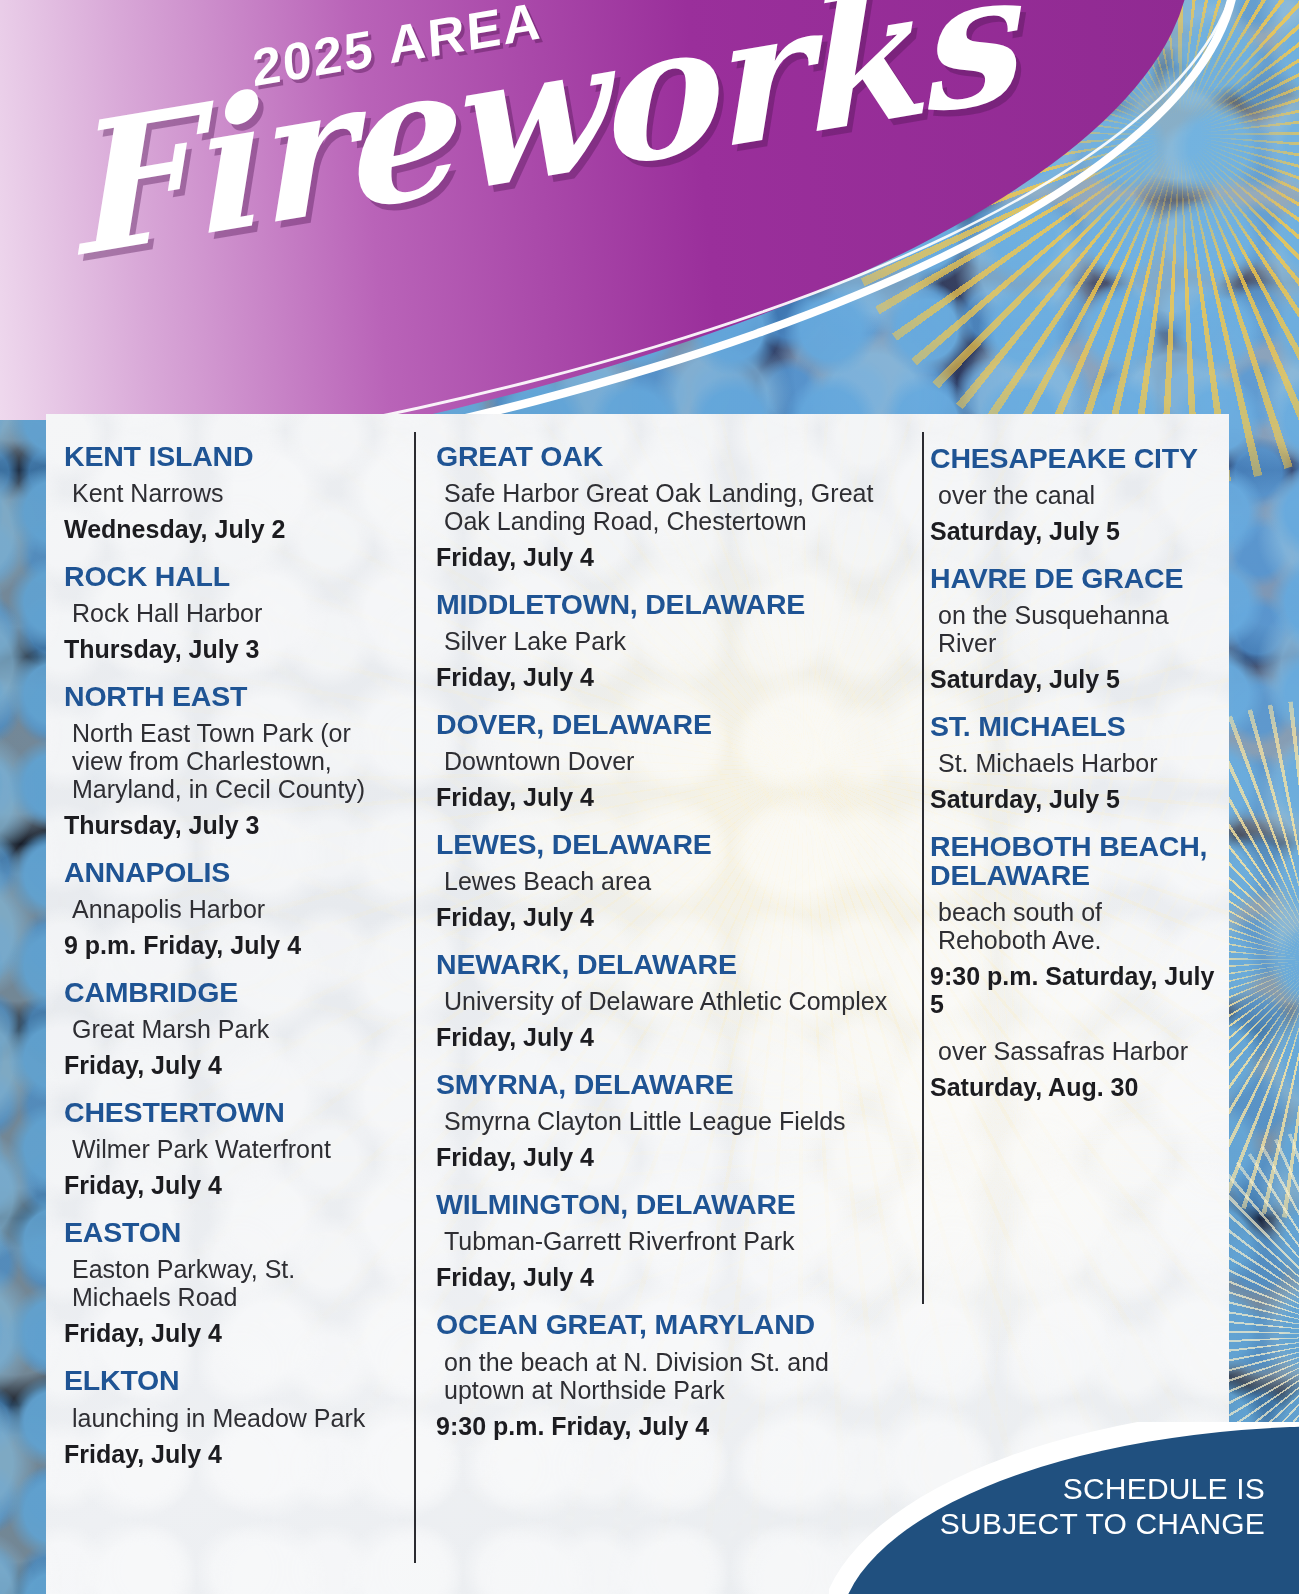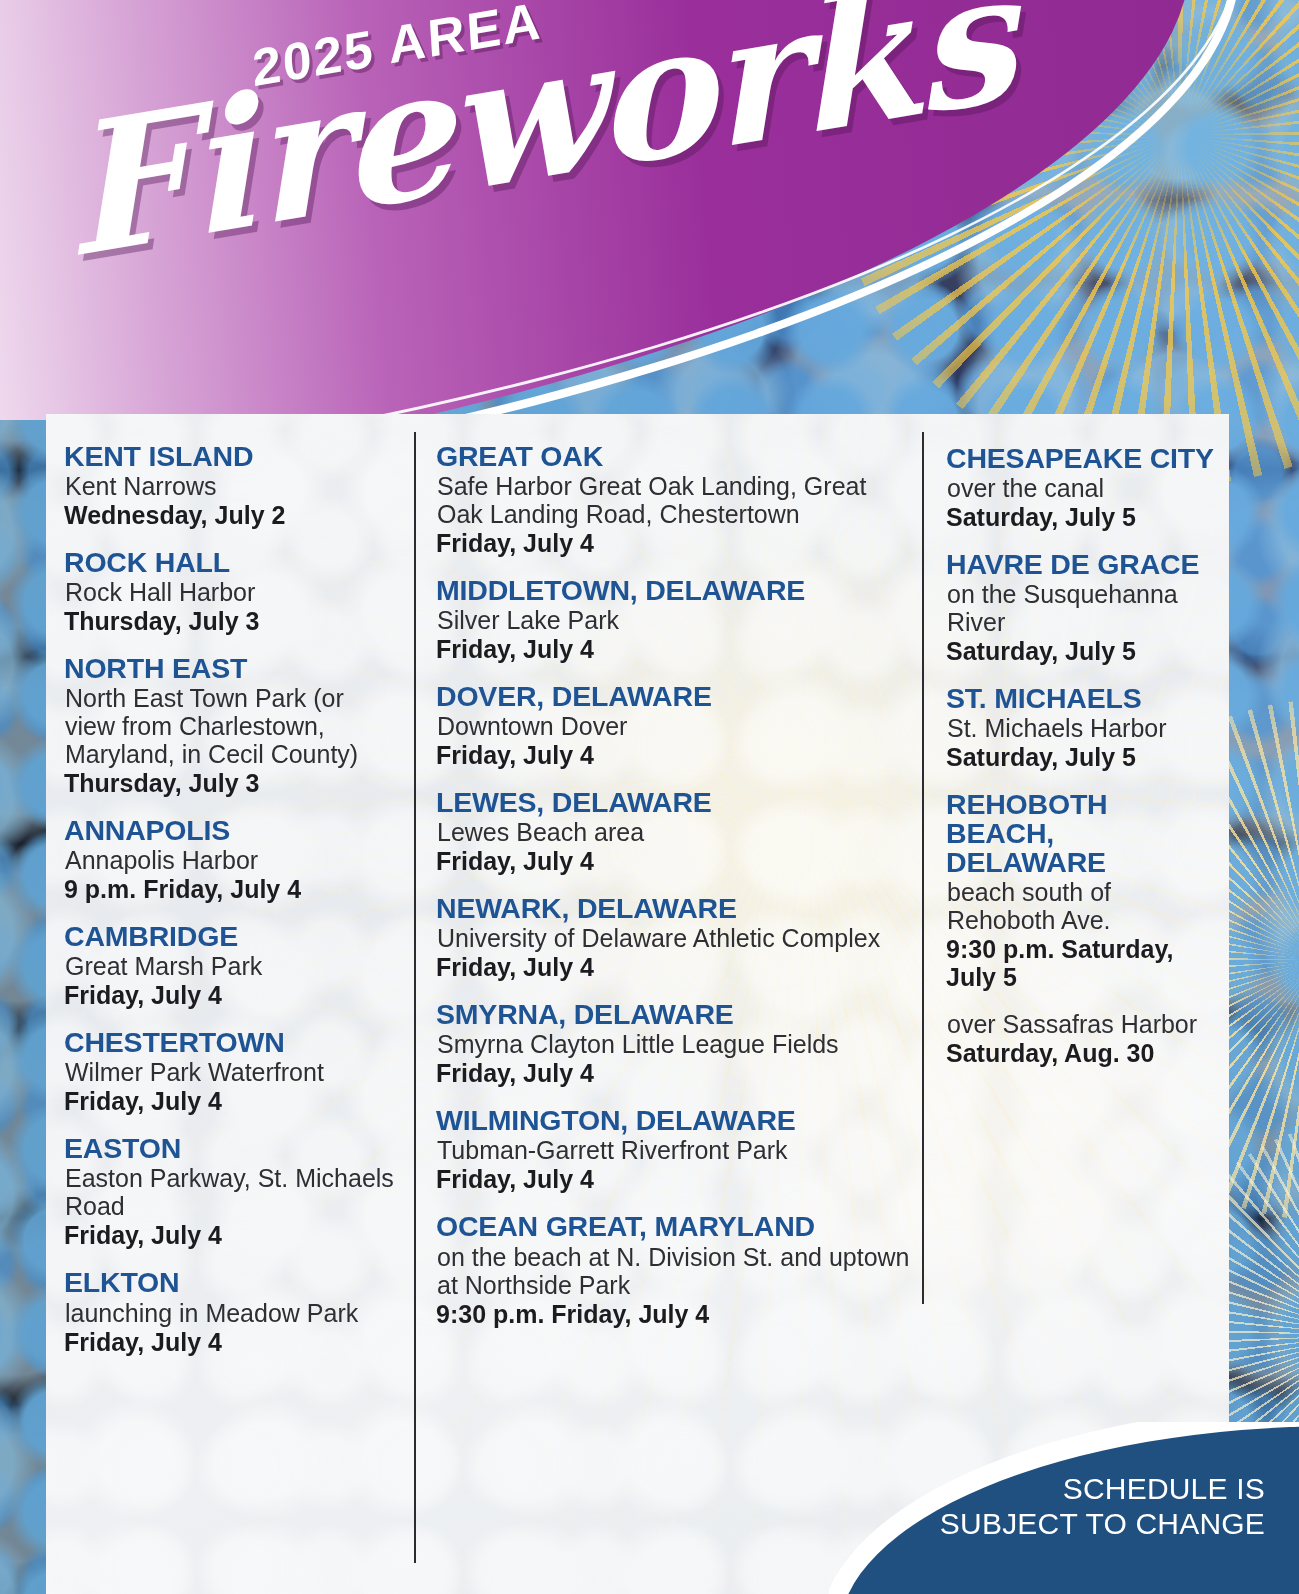--- a/index.html
+++ b/index.html
@@ -123,35 +123,35 @@
       radial-gradient(circle, rgba(255,255,255,.95) 40%, rgba(255,255,255,0) 68%),
       radial-gradient(circle, rgba(255,255,255,.8) 40%, rgba(255,255,255,0) 68%);
     background-size:133px 121px, 89px 103px;
     background-position:23px 17px, 61px 74px;
   }
 
   .cols{position:absolute;inset:0;display:flex;}
   .col{position:relative;box-sizing:border-box;}
   .col1{width:368px;padding:28px 16px 10px 18px;}
   .col2{width:508px;padding:28px 9px 10px 22px;}
-  .col3{width:307px;padding:30px 10px 10px 24px;}
+  .col3{width:307px;padding:30px 10px 10px 8px;}
 
   .rule{
     position:absolute;top:18px;width:2px;background:#2b2b30;
   }
   #rule1{left:368px;height:1131px;}
   #rule2{left:876px;height:872px;}
 
   .event{margin-bottom:19px;}
   .ev-city{
     color:#1f5494;font-weight:700;font-size:28.5px;line-height:1.02;
     letter-spacing:-.2px;margin:0 0 1px 0;
   }
   .ev-loc{
-    color:#2e2e33;font-weight:400;font-size:25px;line-height:1.12;margin:1px;
+    color:#2e2e33;font-weight:400;font-size:25px;line-height:1.12;margin:8px;
   }
   .ev-date{
     color:#1c1c20;font-weight:700;font-size:25px;line-height:1.12;margin:0;
   }
 
   
   .footer{
     position:absolute;right:0;bottom:0;width:470px;height:172px;overflow:hidden;
   }
   .footer-white{

